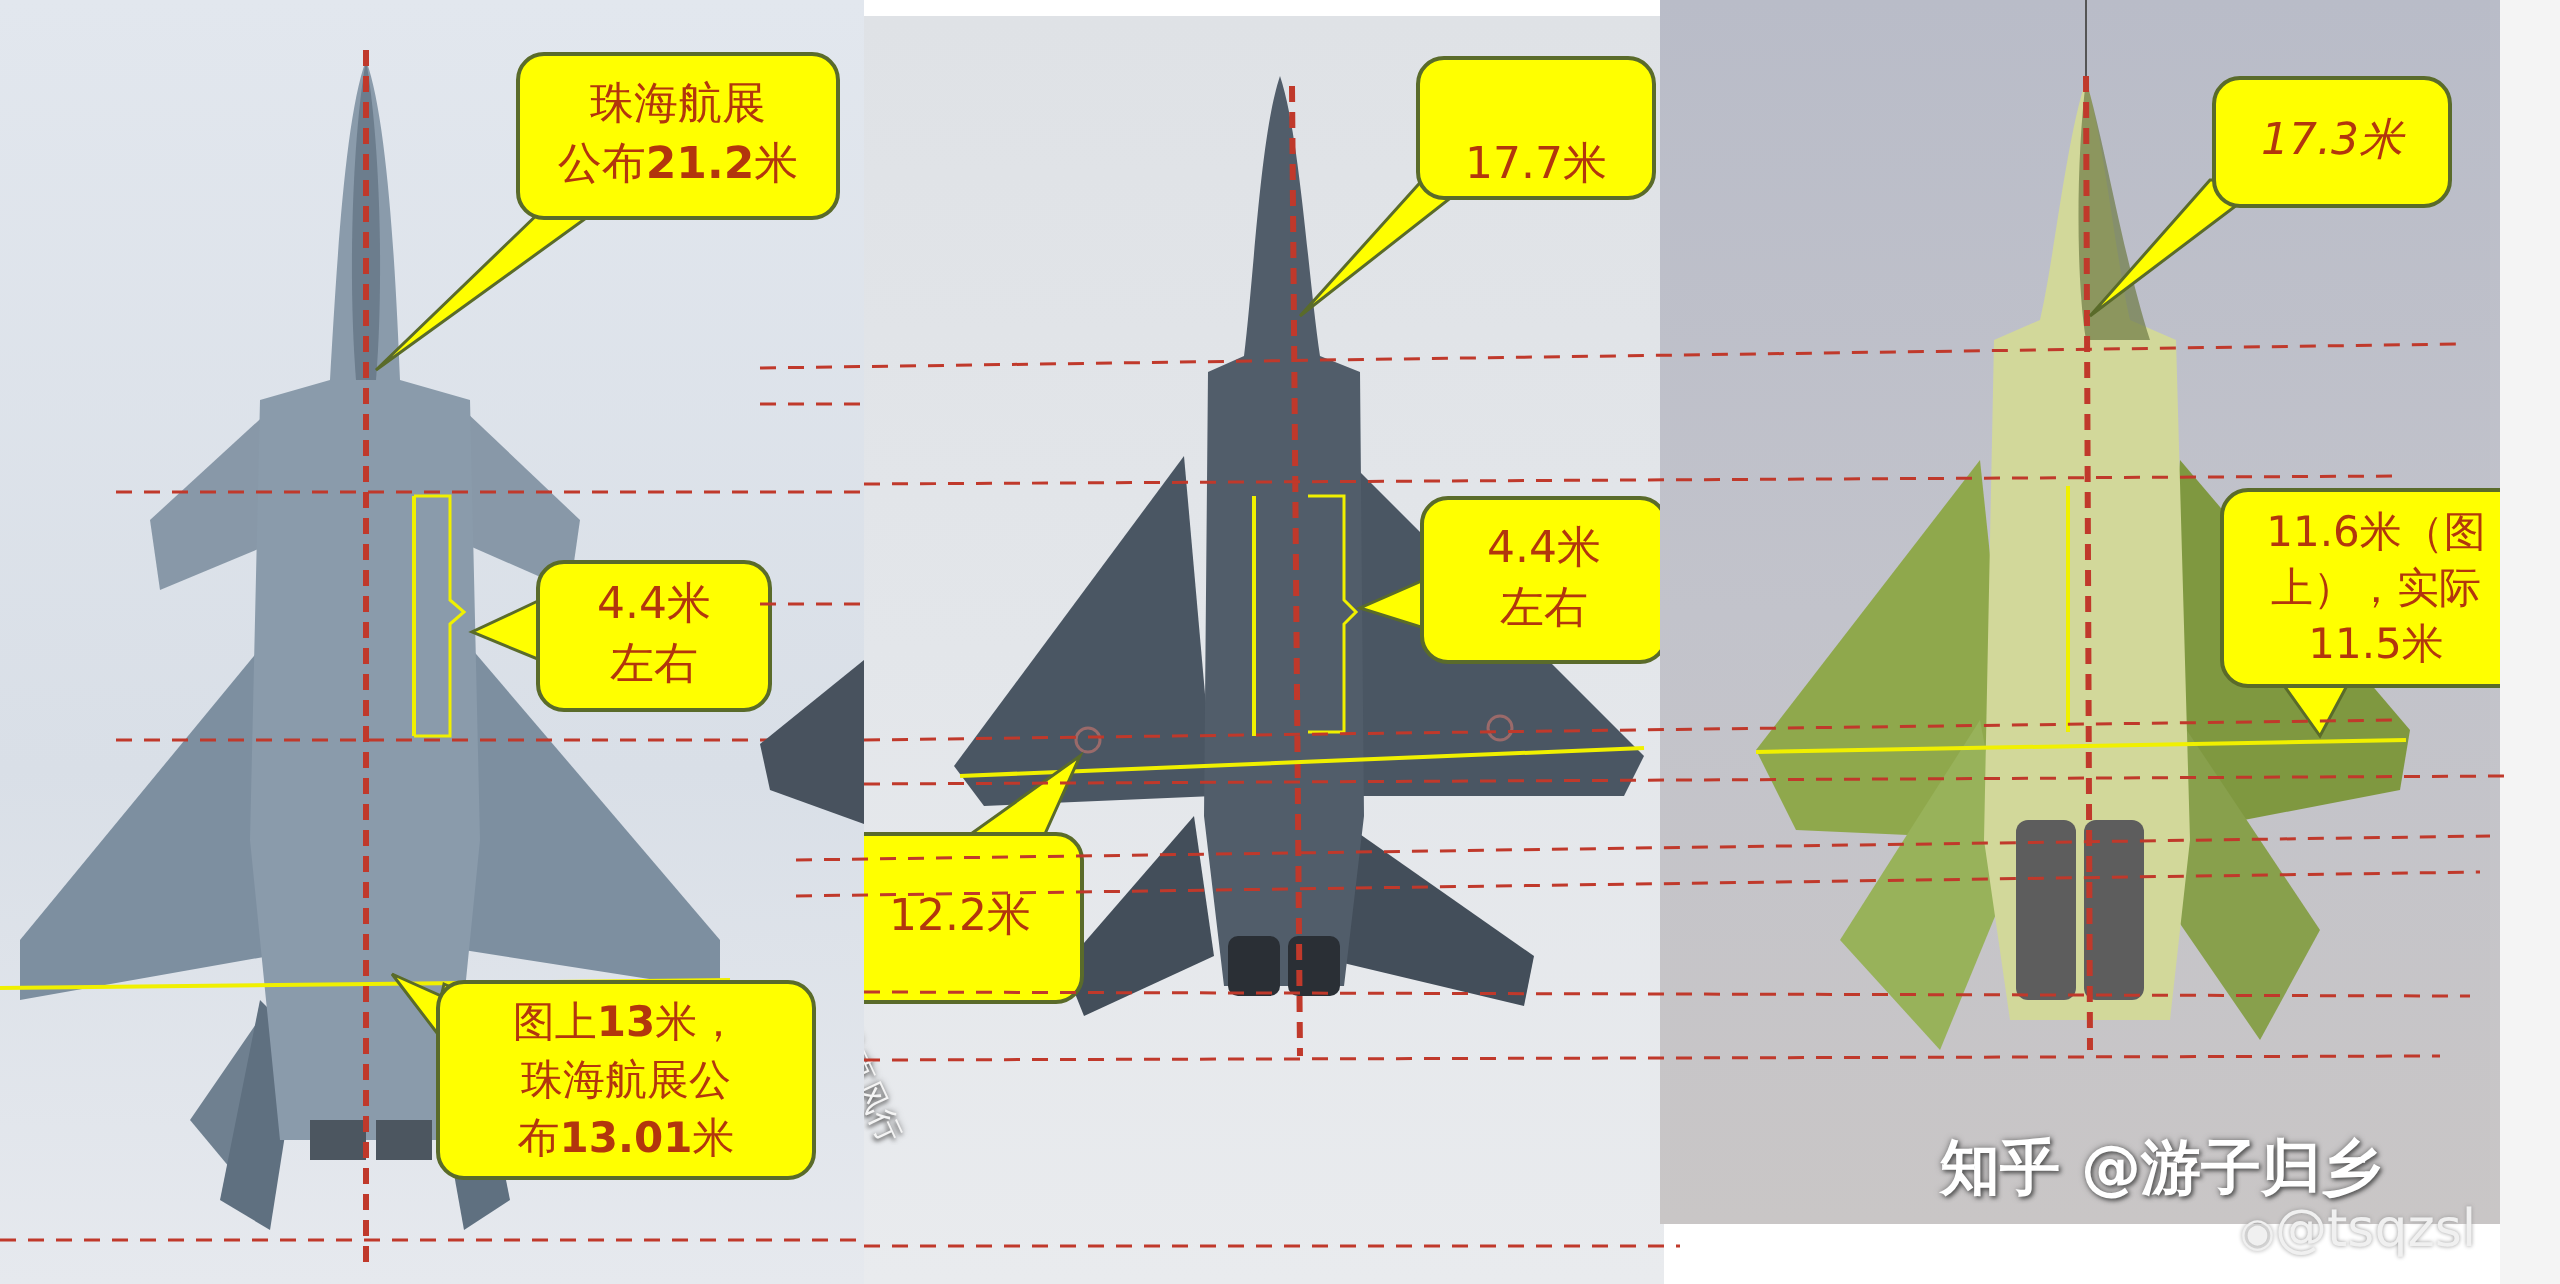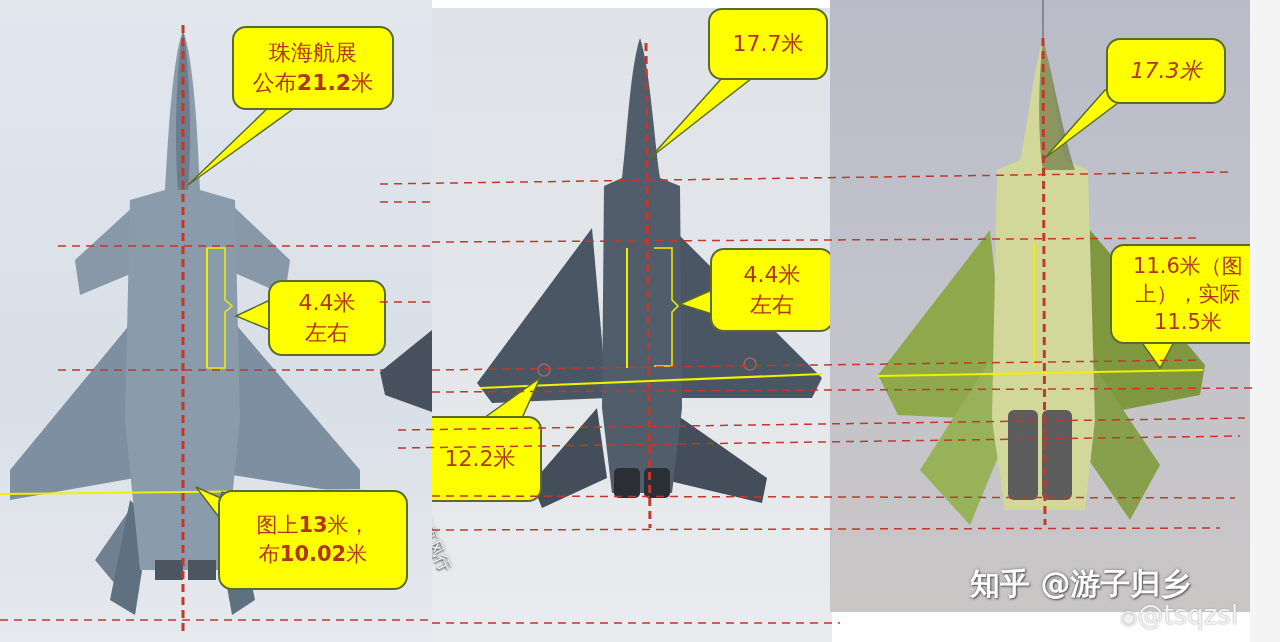--- a/index.html
+++ b/index.html
@@ -45,33 +45,34 @@
     <line x1="0" y1="494" x2="365" y2="490" stroke="#f0f000" stroke-width="2"></line>
     <line x1="207" y1="248" x2="207" y2="368" stroke="#f0f000" stroke-width="2"></line>
     <path d="M207,248 L225,248 L225,300 L232,306 L225,312 L225,368 L207,368" fill="none" stroke="#f0f000" stroke-width="1.5"></path>
 
     <polygon points="272,104 300,104 188,185" fill="#ffff00" stroke="#5a6b2a" stroke-width="1.5"></polygon>
     <polygon points="270,300 270,330 236,316" fill="#ffff00" stroke="#5a6b2a" stroke-width="1.5"></polygon>
     <polygon points="222,492 240,500 218,510" fill="#ffff00" stroke="#5a6b2a" stroke-width="1.5"></polygon>
     <polygon points="196,487 225,500 225,525" fill="#ffff00" stroke="#5a6b2a" stroke-width="1.5"></polygon>
   </svg>
 
-  <div class="callout" style="left:232px;top:26px;width:162px;height:84px;">
+  <div class="callout" style="left:258px;top:26px;width:162px;height:84px;">
     <span class="ln">珠海航展</span>
     <span class="ln"><span>公布</span><b>21.2</b><span>米</span></span>
   </div>
 
   <div class="callout" style="left:268px;top:280px;width:118px;height:76px;">
     <span class="ln">4.4米</span>
     <span class="ln">左右</span>
   </div>
 
   <div class="callout" style="left:218px;top:490px;width:190px;height:100px;font-size:21px;line-height:29px;">
     <span class="ln"><span>图上</span><b>13</b><span>米，</span></span>
-    <span class="ln"><span>布</span><b>10.02</b><span>米</span></span>
+    <span class="ln">珠海航展公</span>
+    <span class="ln"><span>布</span><b>13.01</b><span>米</span></span>
   </div>
 </div>
 
 <div class="panel" id="panel-mid">
   <svg class="overlay" width="400" height="634">
 
     <polygon points="160,220 45,375 60,395 175,390" fill="#4a5663"></polygon>
     <polygon points="240,220 390,370 380,390 225,390" fill="#4a5663"></polygon>
 
     <polygon points="165,400 100,475 110,500 175,470" fill="#434e5a"></polygon>
@@ -88,21 +89,21 @@
     <line x1="214" y1="35" x2="218" y2="520" stroke="#c0392b" stroke-width="3" stroke-dasharray="8,5"></line>
 
     <line x1="48" y1="380" x2="390" y2="366" stroke="#f0f000" stroke-width="2"></line>
     <line x1="195" y1="240" x2="195" y2="360" stroke="#f0f000" stroke-width="2"></line>
     <path d="M222,240 L240,240 L240,292 L246,298 L240,304 L240,358 L222,358" fill="none" stroke="#f0f000" stroke-width="1.5"></path>
 
     <polygon points="290,70 320,70 218,150" fill="#ffff00" stroke="#5a6b2a" stroke-width="1.5"></polygon>
     <polygon points="280,282 280,306 248,296" fill="#ffff00" stroke="#5a6b2a" stroke-width="1.5"></polygon>
     <polygon points="52,410 90,410 108,370" fill="#ffff00" stroke="#5a6b2a" stroke-width="1.5"></polygon>
   </svg>
-  <div class="callout" style="left:276px;top:0;width:120px;height:72px;">
+  <div class="callout" style="left:276px;top:20px;width:120px;height:72px;justify-content:flex-end;">
     <span class="ln">17.7米</span>
   </div>
   <div class="callout" style="left:278px;top:240px;width:124px;height:84px;">
     <span class="ln">4.4米</span>
     <span class="ln">左右</span>
   </div>
   <div class="callout" style="left:-14px;top:408px;width:124px;height:86px;justify-content:center;">
     <span class="ln">12.2米</span>
   </div>
   <div class="wm" style="left:-4px;top:500px;font-size:16px;font-weight:normal;transform:rotate(65deg);transform-origin:left top;color:#f4f4f4;">垂直风行</div>

